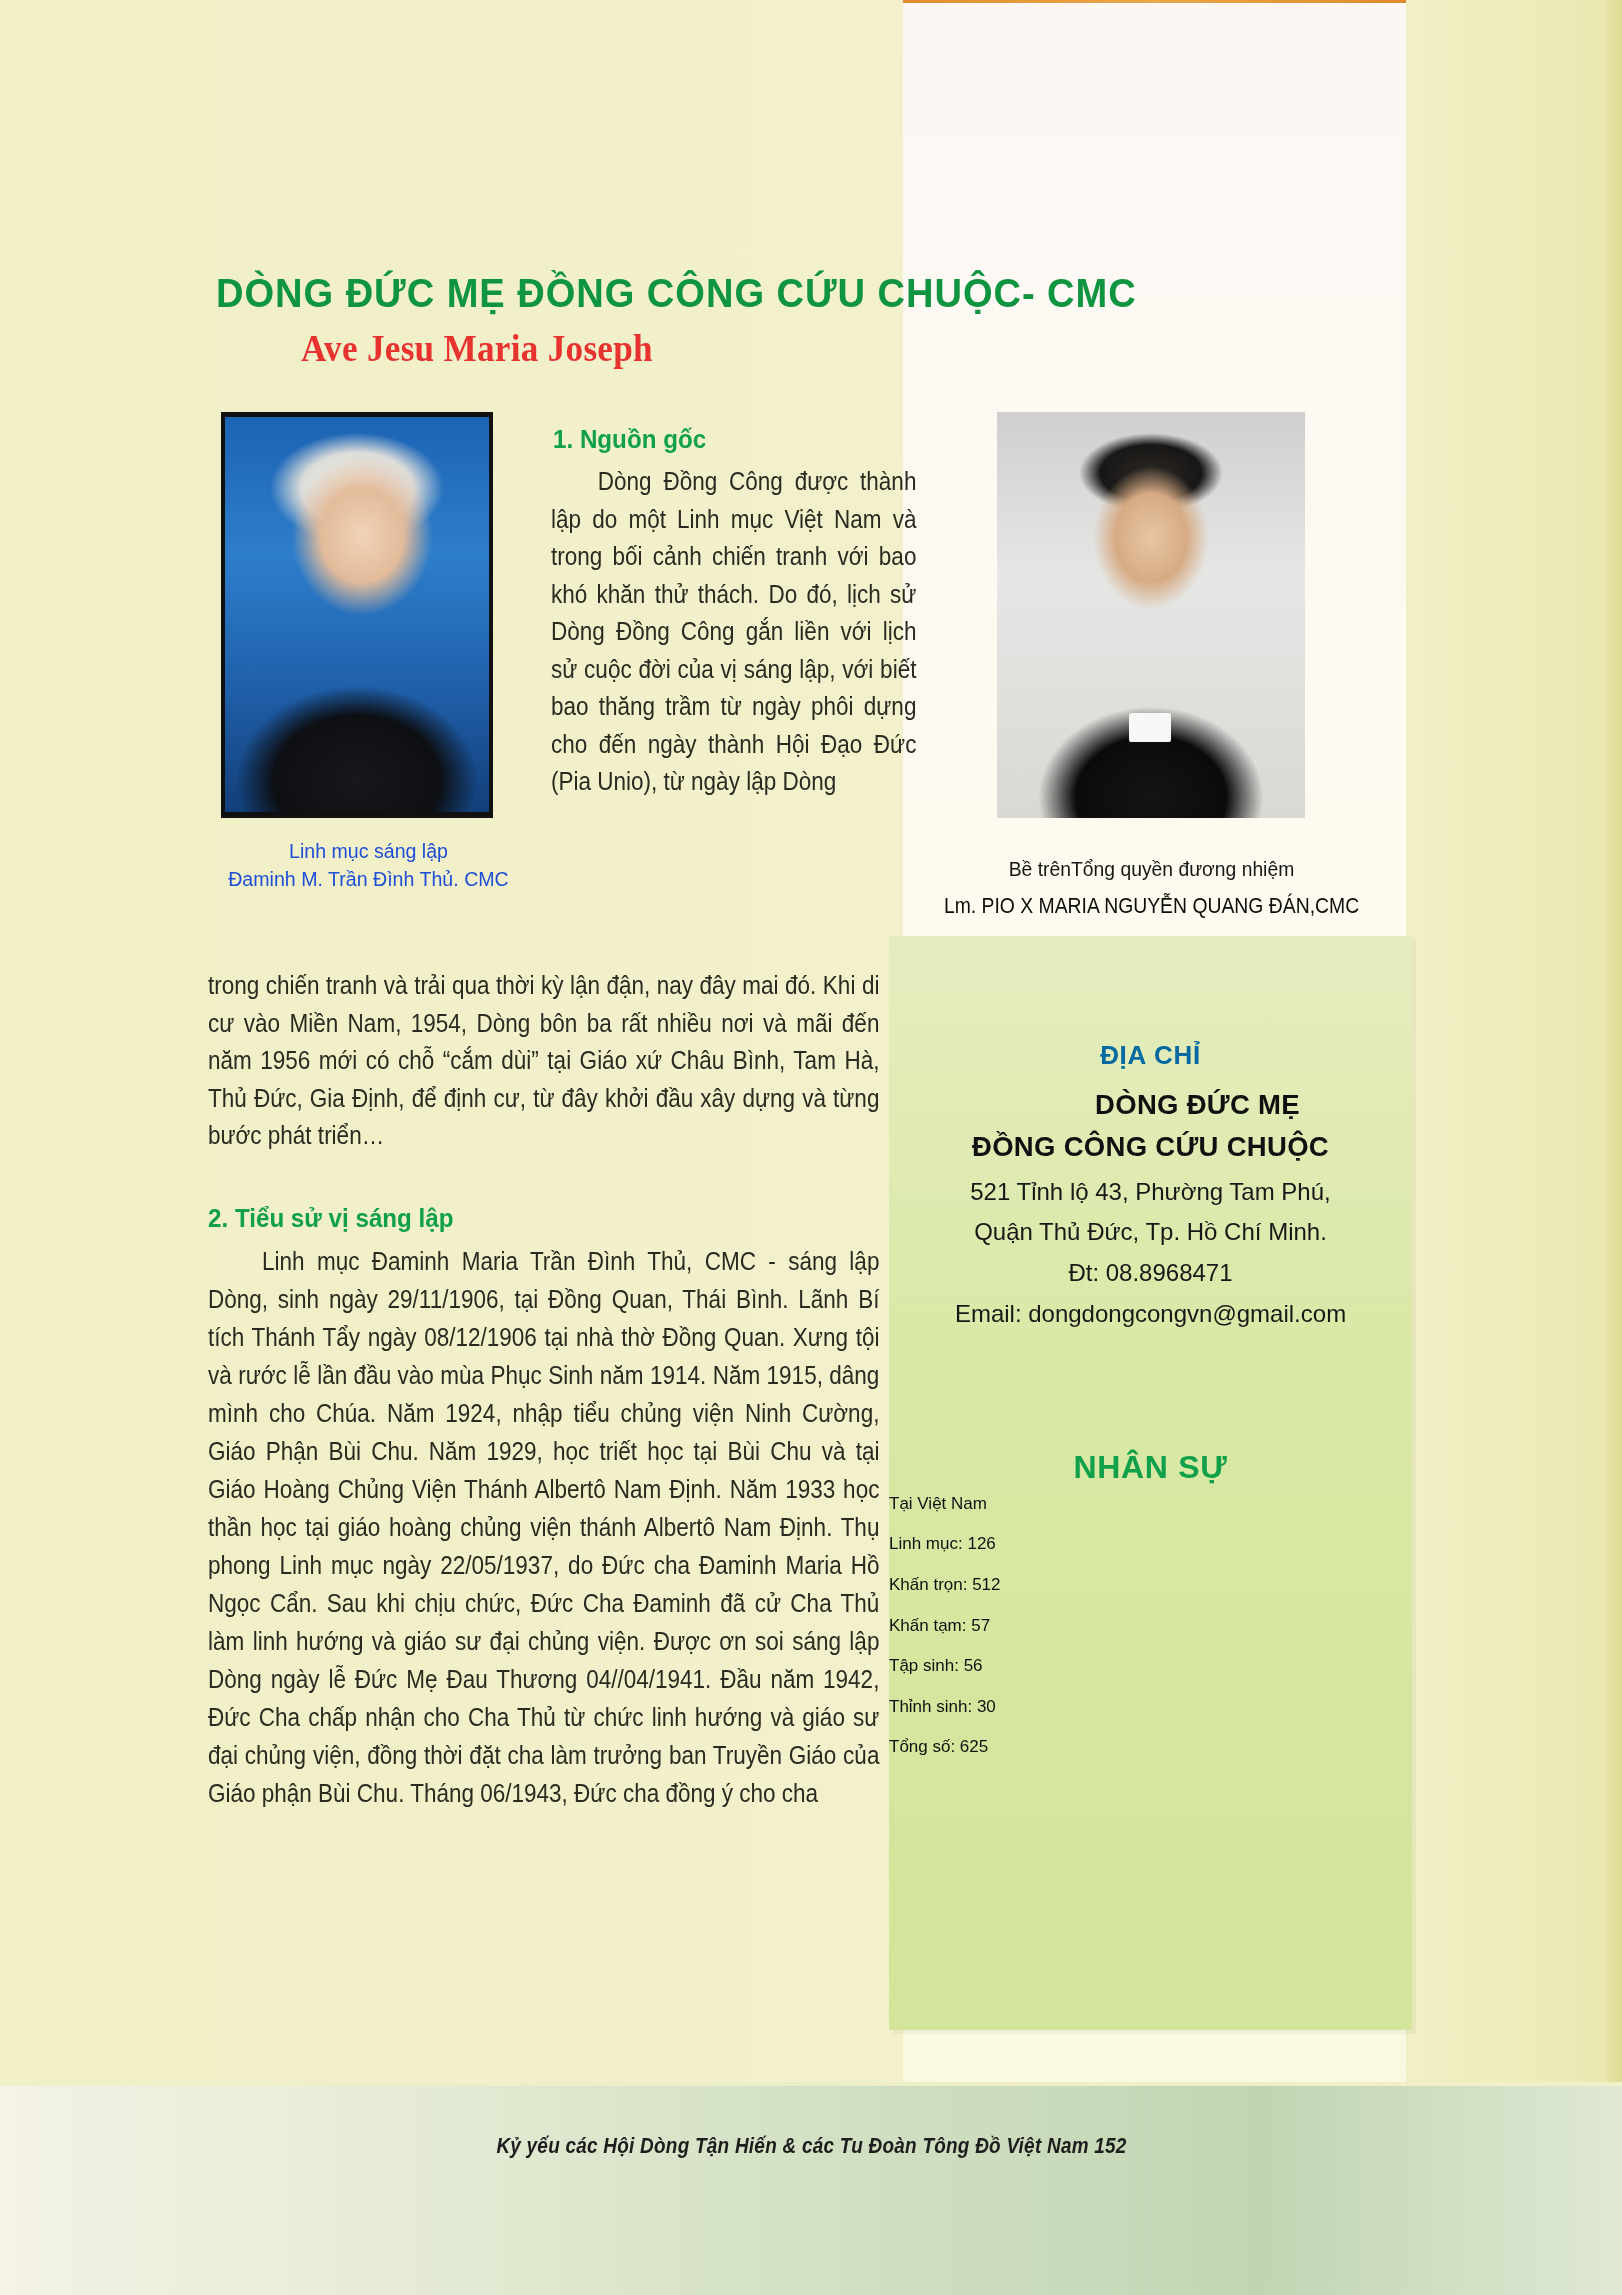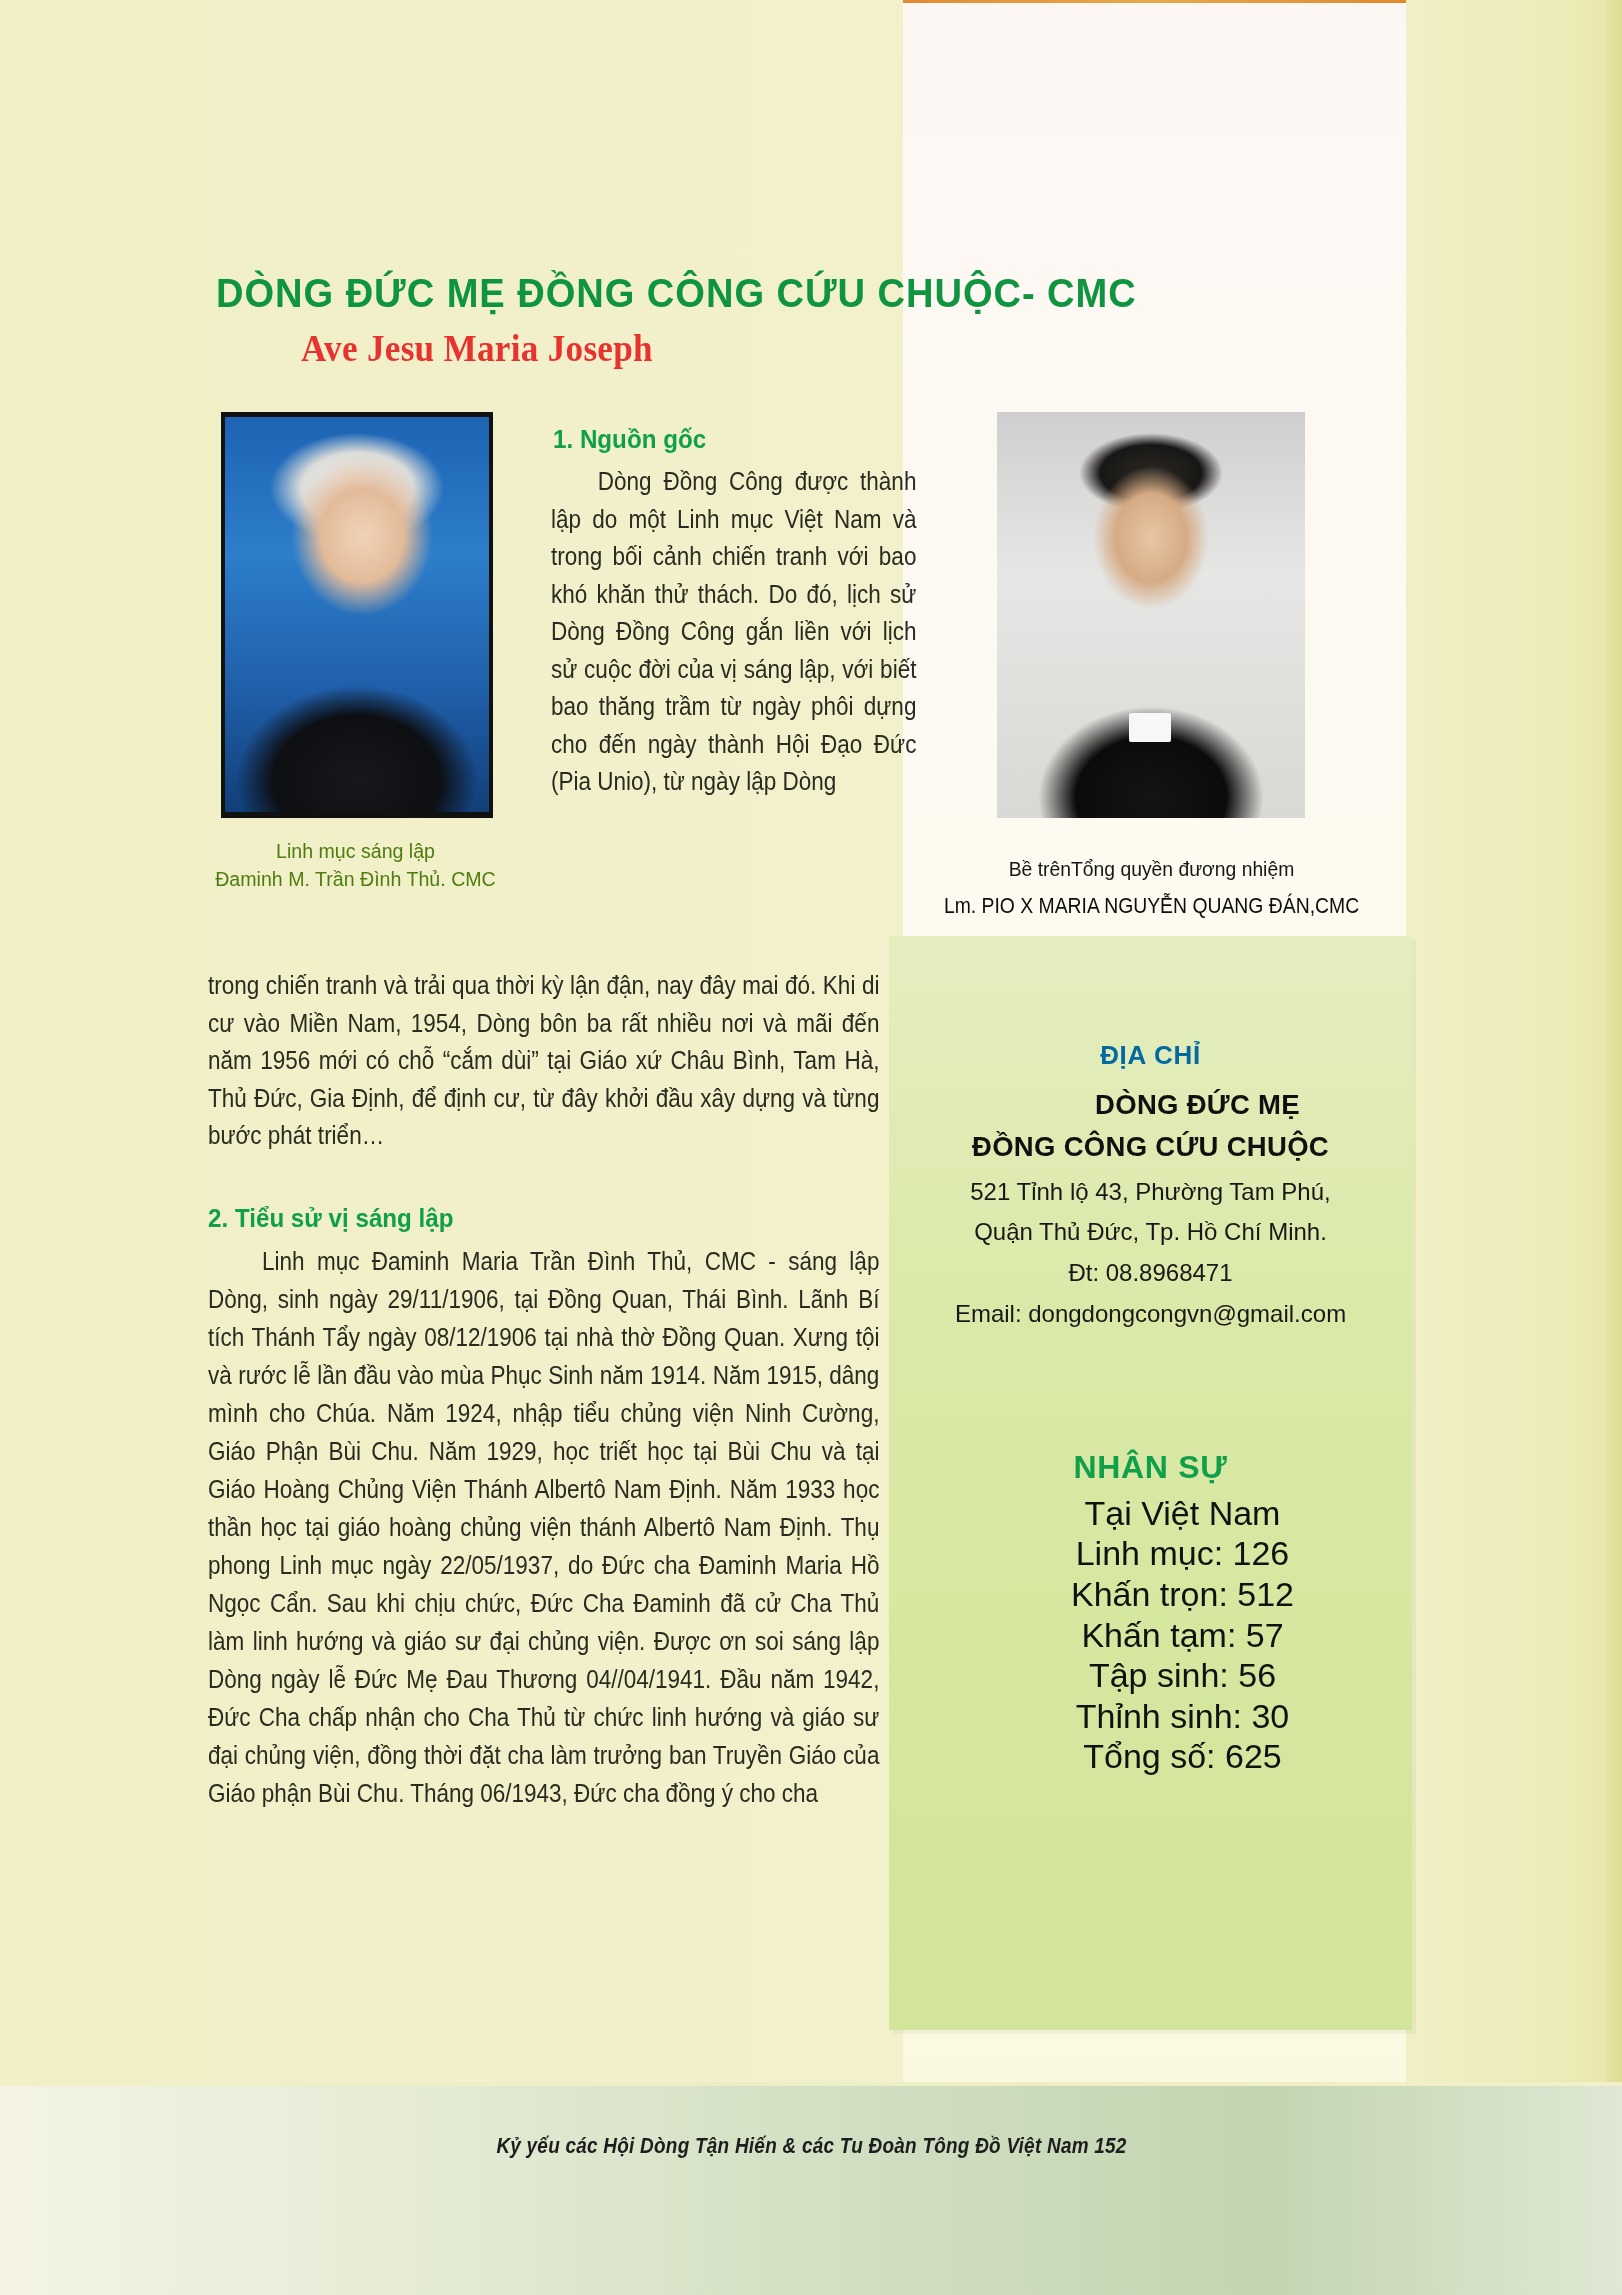--- a/index.html
+++ b/index.html
@@ -73,22 +73,22 @@
   }
   #founder-photo{
     position:absolute;left:225px;top:417px;width:264px;height:395px;
     background:
       radial-gradient(ellipse 98px 111px at 52% 30%, #f0d3b8 0%, #e3bb9a 42%, rgba(227,187,154,0) 72%),
       radial-gradient(ellipse 124px 79px at 50% 18%, #f3f3f1 0%, #dcdcd8 45%, rgba(220,220,216,0) 70%),
       radial-gradient(ellipse 151px 118px at 50% 92%, #16181c 0%, #0d0f13 55%, rgba(13,15,19,0) 80%),
       linear-gradient(to bottom,#1d63b4 0%, #2d7ecb 35%, #1f5ea8 70%, #123f79 100%);
   }
   #founder-caption{
-    position:absolute;left:192px;top:838px;width:327px;
-    text-align:center;font-size:19.6px;color:#4d7c0f;line-height:1.42;
+    position:absolute;left:205px;top:838px;width:327px;
+    text-align:center;font-size:19.6px;color:#1d4ed8;line-height:1.42;
   }
 
   
   #superior-photo{
     position:absolute;left:997px;top:412px;width:308px;height:406px;
     background:
       radial-gradient(ellipse 79px 98px at 50% 31%, #e8c6a4 0%, #d6ab84 45%, rgba(214,171,132,0) 73%),
       radial-gradient(ellipse 92px 51px at 50% 15%, #2a2724 0%, #191715 55%, rgba(25,23,21,0) 78%),
       radial-gradient(ellipse 137px 111px at 50% 95%, #141414 0%, #0b0b0b 55%, rgba(11,11,11,0) 82%),
       linear-gradient(to bottom,#cfcfcf 0%, #e6e6e4 40%, #d8d8d4 100%);
@@ -131,22 +131,22 @@
   #addr-line-1{top:1178px;}
   #addr-line-2{top:1218px;}
   #addr-line-3{top:1259px;}
   #addr-line-4{top:1300px;}
 
   #staff-heading{
     position:absolute;left:889px;top:1449px;width:523px;text-align:center;
     font-size:32px;font-weight:bold;color:#0fa049;letter-spacing:0.7px;
   }
   .staff-line{
-    position:absolute;width:587px;left:889px;text-align:center;
-    font-size:34px;color:#111;
+    position:absolute;width:587px;left:889px;text-align:left;
+    font-size:17px;color:#111;
   }
   #staff-0{top:1494px;}
   #staff-1{top:1534px;}
   #staff-2{top:1575px;}
   #staff-3{top:1616px;}
   #staff-4{top:1656px;}
   #staff-5{top:1697px;}
   #staff-6{top:1737px;}
 
   

